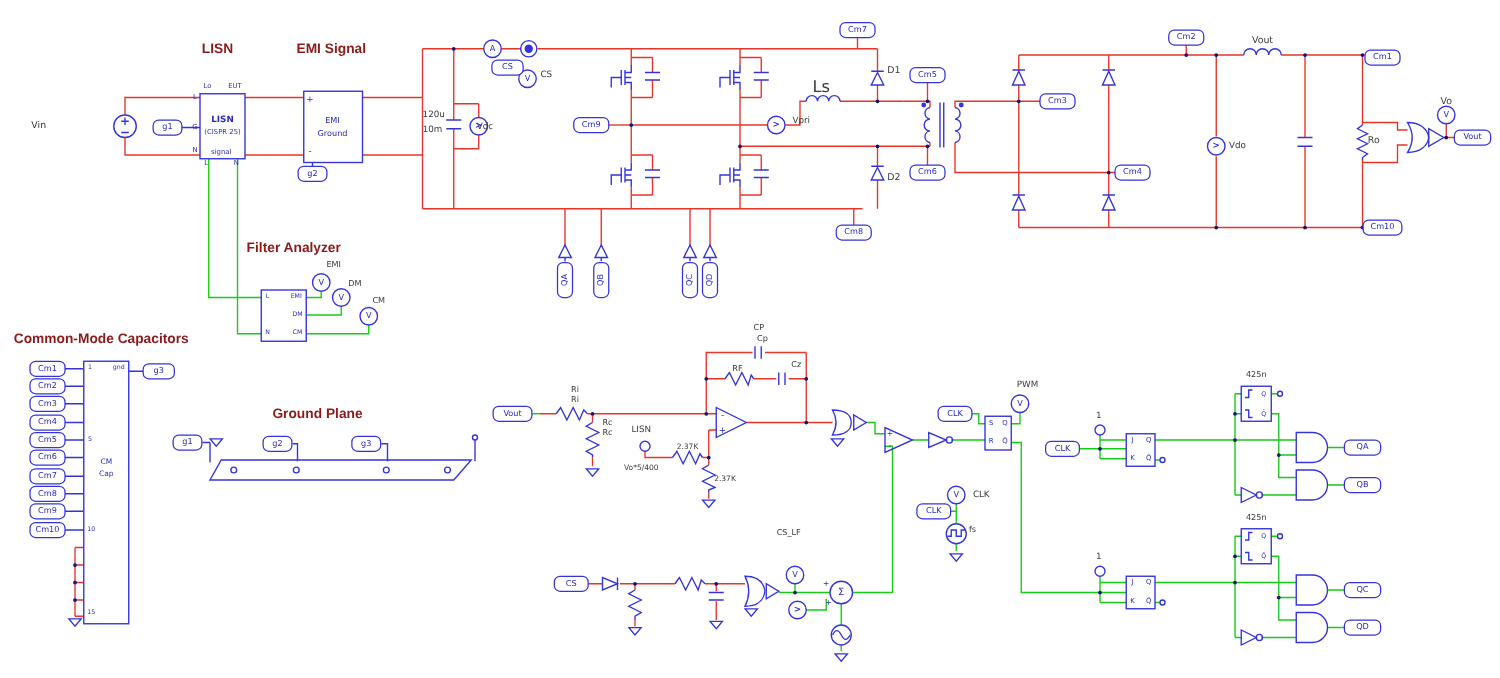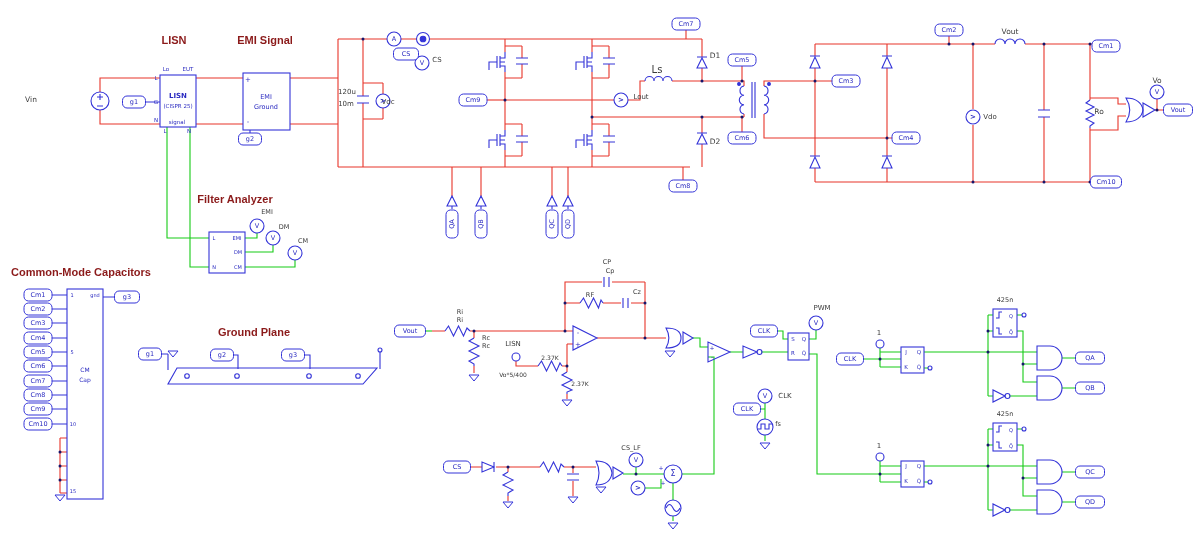--- a/index.html
+++ b/index.html
@@ -345,23 +345,23 @@
 <span class="c bl" style="left:266px;top:107px;font-size:6.5px">Ground</span>
 <span class="c bl" style="left:248px;top:80px;font-size:7px">+</span>
 <span class="c bl" style="left:248px;top:122px;font-size:7px">-</span>
 <span class="c lb" style="left:347px;top:92px">120u</span>
 <span class="c lb" style="left:346px;top:104px">10m</span>
 <span class="c lb" style="left:388px;top:102px">Vdc</span>
 <span class="c lb" style="left:437px;top:60px">CS</span>
 <span class="c bl" style="left:394px;top:39px;font-size:6.5px">A</span>
 <span class="c bl" style="left:422px;top:63px;font-size:6.5px">V</span>
 <span class="c bl" style="left:383px;top:101px;font-size:7px;font-weight:bold">&gt;</span>
-<span class="c lb" style="left:657px;top:70px;font-size:10px">Ls</span>
+<span class="c lb" style="left:657px;top:70px;font-size:13px">Ls</span>
 <span class="c bl" style="left:621px;top:100px;font-size:7px;font-weight:bold">&gt;</span>
-<span class="c lb" style="left:641px;top:97px">Lout</span>
+<span class="c lb" style="left:641px;top:97px">Vpri</span>
 <span class="c lb" style="left:715px;top:56px;font-size:7.5px">D1</span>
 <span class="c lb" style="left:715px;top:142px;font-size:7.5px">D2</span>
 <span class="c lb" style="left:1010px;top:32px;font-size:7.5px">Vout</span>
 <span class="c bl" style="left:973px;top:117px;font-size:7px;font-weight:bold">&gt;</span>
 <span class="c lb" style="left:990px;top:117px">Vdo</span>
 <span class="c lb" style="left:1099px;top:112px;font-size:7.5px">Ro</span>
 <span class="c lb" style="left:1157px;top:81px;font-size:7.5px">Vo</span>
 <span class="c bl" style="left:1157px;top:92px;font-size:6.5px">V</span>
 <span class="c bl" style="left:214px;top:238px;font-size:5px">L</span>
 <span class="c bl" style="left:214px;top:267px;font-size:5px">N</span>
@@ -399,21 +399,21 @@
 <span class="c bl" style="left:712px;top:357px;font-size:6px">-</span>
 <span class="c lb" style="left:822px;top:308px">PWM</span>
 <span class="c bl" style="left:816px;top:323px;font-size:6.5px">V</span>
 <span class="c bl" style="left:793px;top:340px;font-size:5.5px">S</span>
 <span class="c bl" style="left:793px;top:354px;font-size:5.5px">R</span>
 <span class="c bl" style="left:804px;top:340px;font-size:5.5px">Q</span>
 <span class="c bl" style="left:804px;top:354px;font-size:5.5px">Q̄</span>
 <span class="c lb" style="left:785px;top:396px">CLK</span>
 <span class="c bl" style="left:765px;top:396px;font-size:6.5px">V</span>
 <span class="c lb" style="left:778px;top:424px;font-size:6.5px">fs</span>
-<span class="c lb" style="left:631px;top:448px;font-size:6.5px">CS_LF</span>
+<span class="c lb" style="left:631px;top:426px;font-size:6.5px">CS_LF</span>
 <span class="c bl" style="left:636px;top:460px;font-size:6.5px">V</span>
 <span class="c bl" style="left:638px;top:488px;font-size:7px;font-weight:bold">&gt;</span>
 <span class="c bl" style="left:673px;top:474px;font-size:8px">Σ</span>
 <span class="c bl" style="left:661px;top:468px;font-size:6px">+</span>
 <span class="c bl" style="left:663px;top:483px;font-size:6px">+</span>
 <span class="c lb" style="left:879px;top:333px">1</span>
 <span class="c lb" style="left:879px;top:446px">1</span>
 <span class="c lb" style="left:1005px;top:300px;font-size:6.5px">425n</span>
 <span class="c lb" style="left:1005px;top:414px;font-size:6.5px">425n</span>
 <span class="c bl" style="left:906px;top:353px;font-size:5.5px">J</span>

